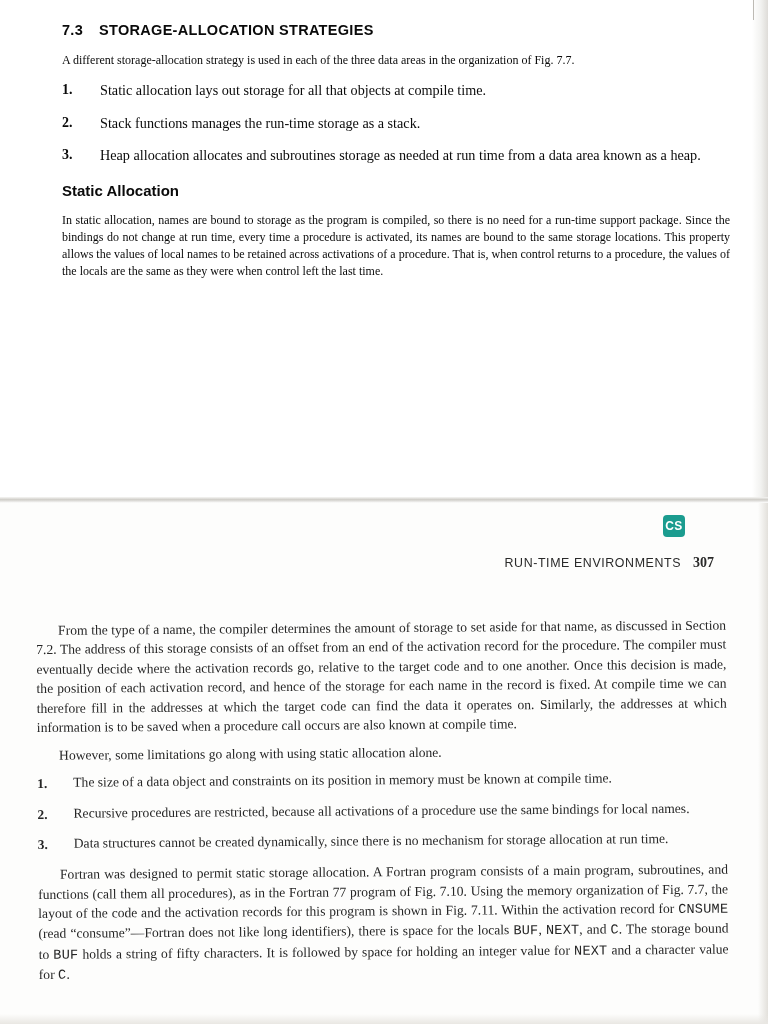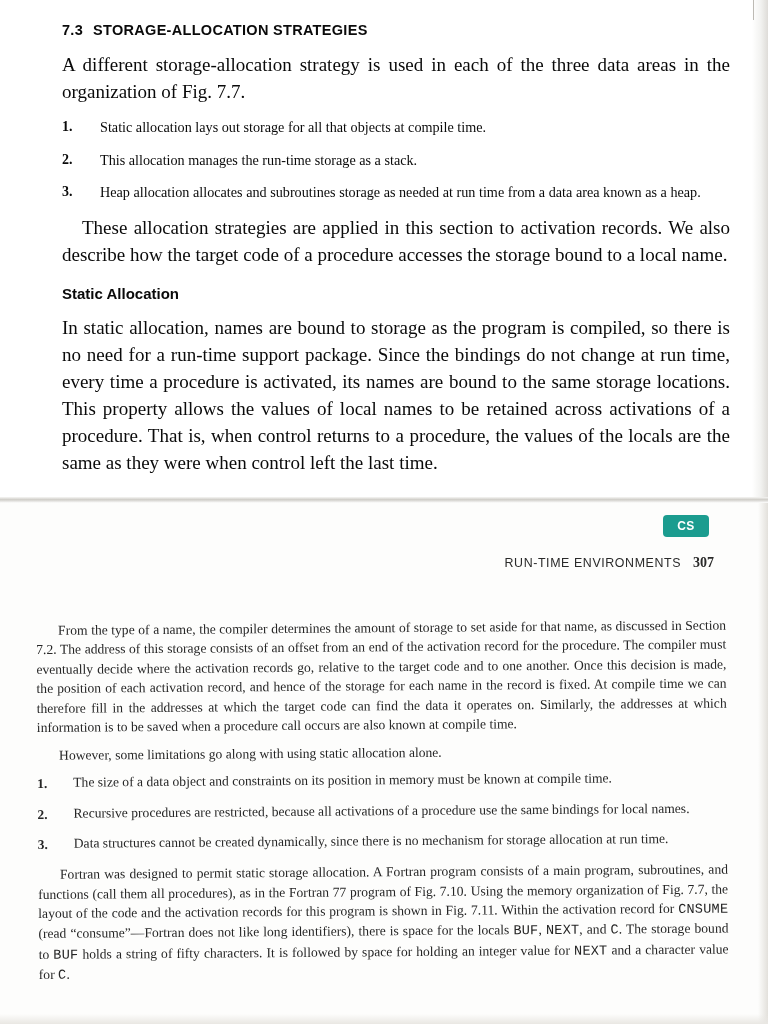--- a/index.html
+++ b/index.html
@@ -32,24 +32,24 @@
     width: 668px;
   }
   .section-head {
     font-family: "Liberation Sans", sans-serif;
     font-weight: bold;
     font-size: 14.5px;
     letter-spacing: 0.3px;
     margin: 0 0 14px 0;
   }
   .section-head .num {
-    margin-right: 10px;
+    margin-right: 16px;
   }
   p.body {
-    font-size: 19px;
+    font-size: 12px;
     line-height: 1.42;
     margin: 0 0 11px 0;
     text-align: justify;
   }
   .numlist {
     margin: 0 0 4px 0;
   }
   .numlist .item {
     position: relative;
     padding-left: 38px;
@@ -110,21 +110,21 @@
     width: 768px;
     height: 521px;
     background: #fdfdfc;
     overflow: hidden;
     color: #1b1b1b;
   }
   .cs-badge {
     position: absolute;
     left: 663px;
     top: 12px;
-    width: 46px;
+    width: 22px;
     height: 22px;
     border-radius: 4px;
     background: #1b9c8f;
     color: #ffffff;
     font-family: "Liberation Sans", sans-serif;
     font-weight: bold;
     font-size: 12px;
     line-height: 22px;
     text-align: center;
     letter-spacing: 0.5px;
@@ -211,29 +211,28 @@
 
     <p class="body">A different storage-allocation strategy is used in each of the three data areas in the organization of Fig. 7.7.</p>
 
     <div class="numlist">
       <div class="item">
         <span class="marker">1.</span>
         <span>Static allocation lays out storage for all that objects at compile time.</span>
       </div>
       <div class="item">
         <span class="marker">2.</span>
-        <span>This allocation manages the run-time storage as a stack.</span>
+        <span>Stack functions manages the run-time storage as a stack.</span>
       </div>
       <div class="item">
         <span class="marker">3.</span>
         <span>Heap allocation allocates and subroutines storage as needed at run time from a data area known as a heap.</span>
       </div>
     </div>
 
-    <p class="body indent-para">These allocation strategies are applied in this section to activation records. We also describe how the target code of a procedure accesses the storage bound to a local name.</p>
 
     <h3 class="subhead">Static Allocation</h3>
 
     <p class="body"><span>In static allocation, names are bound to storage as the program is compiled, so there is no need for a run-time support package. Since the bindings do not change at run time, every time a procedure is activated, its names are bound to the same storage locations. This property allows the values of local names to be </span><span class="ital">retained</span><span> across activations of a procedure. That is, when control returns to a procedure, the values of the locals are the same as they were when control left the last time.</span></p>
 
   </div>
   <div class="top-right-edge"></div>
   <div class="top-edge-line"></div>
 </div>
 

